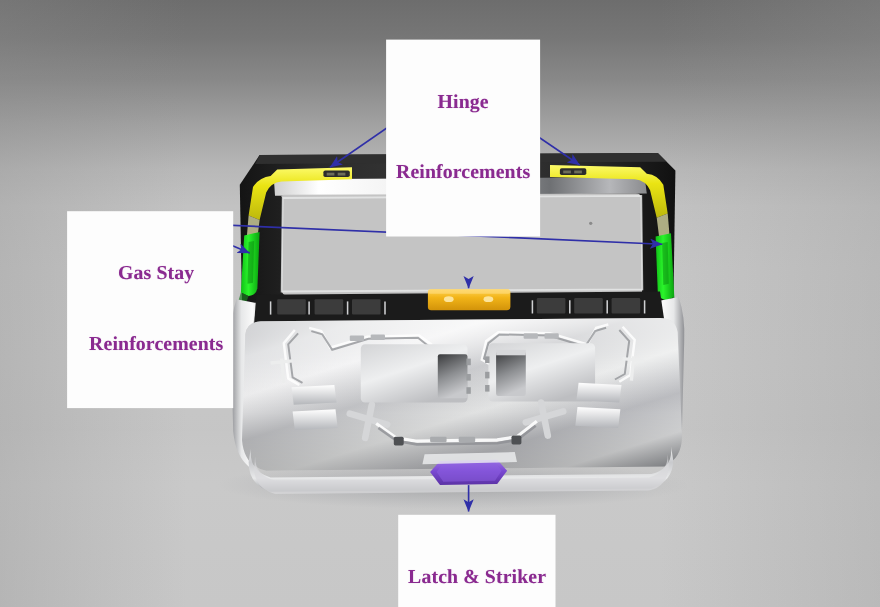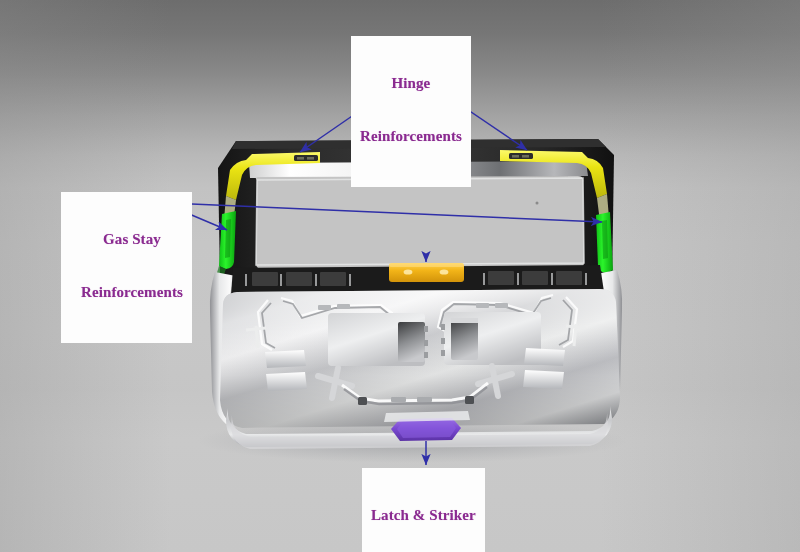--- a/index.html
+++ b/index.html
@@ -56,21 +56,21 @@
     position: absolute;
     left: 0; top: 0;
     width: 800px; height: 552px;
   }
   
   .callout {
     position: absolute;
     background: #fdfdfd;
     color: #8a2a90;
     font-weight: bold;
-    font-size: 15px;
+    font-size: 18px;
     line-height: 1.18;
     text-align: center;
     padding: 4px 9px 5px 9px;
     white-space: pre;
     letter-spacing: 0.1px;
     text-shadow: 0 0 1px rgba(138,42,144,0.30);
   }
   #callout-hinge      { left: 351px; top: 36px;  }
   #callout-gasstay    { left: 61px;  top: 192px; padding-left: 20px; }
   #callout-wiper      { left: 367px; top: 218px; }

